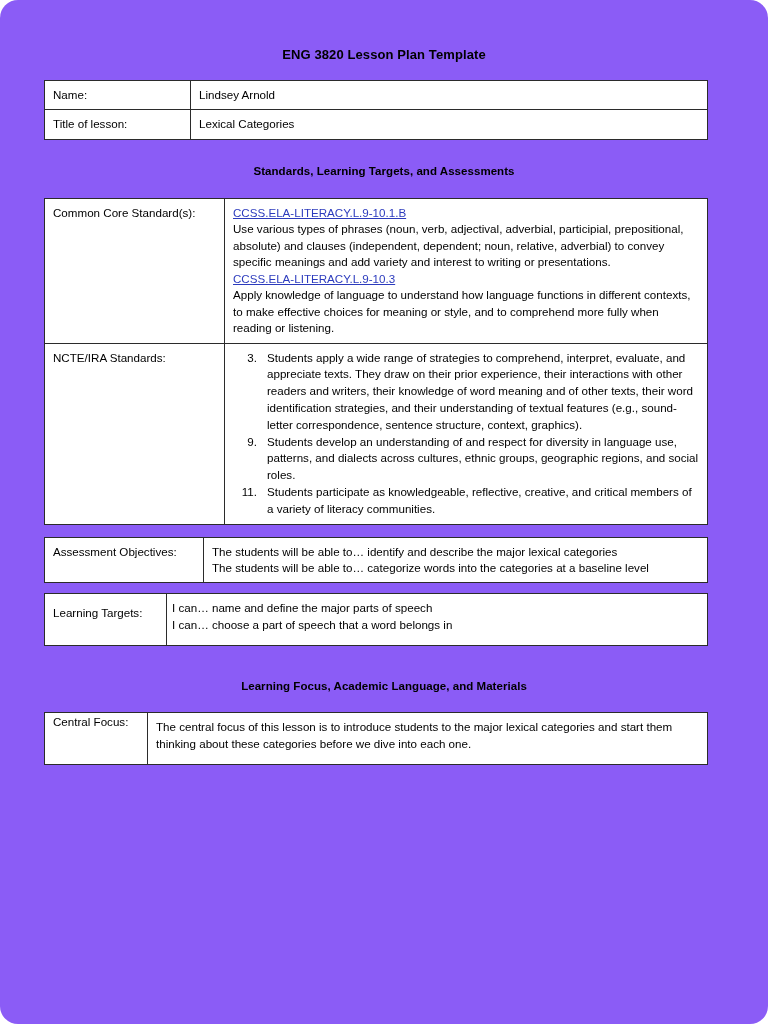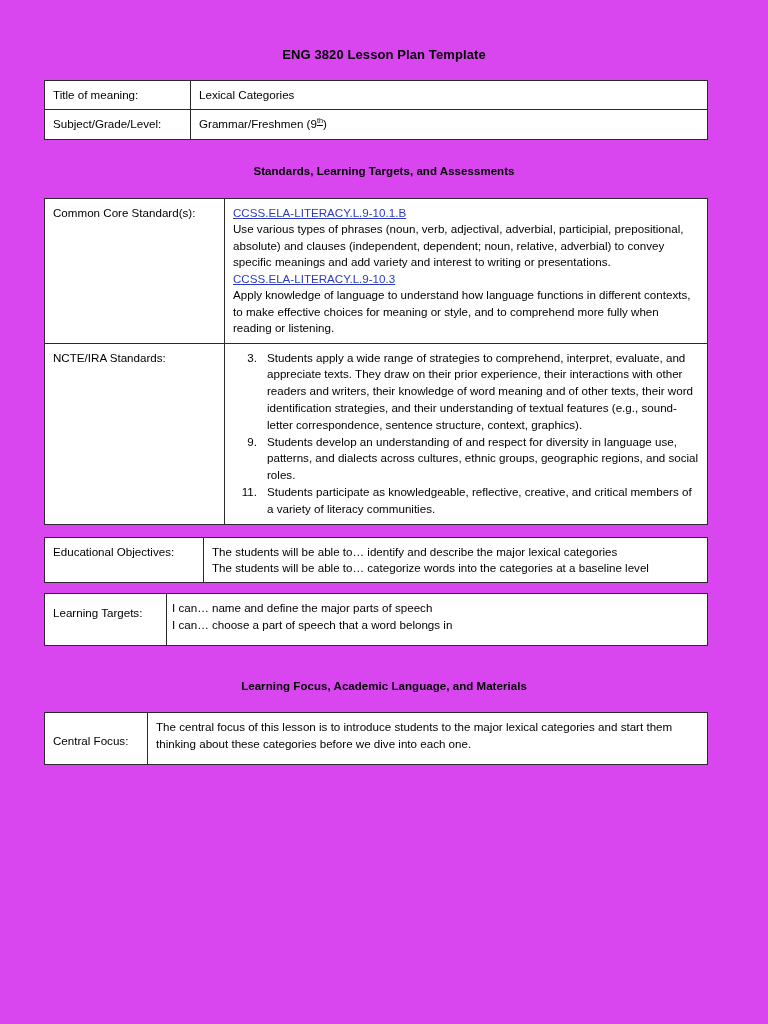--- a/index.html
+++ b/index.html
@@ -13,21 +13,22 @@
     font-family: "Liberation Sans", sans-serif;
     color: #000000;
     -webkit-font-smoothing: antialiased;
   }
   .page {
     position: relative;
     width: 768px;
     height: 1024px;
     box-sizing: border-box;
     padding: 0 44px;
-    background: #d946ef;
+    background: #8b5cf6;
+    border-radius: 18px;
   }
   .doc-title {
     text-align: center;
     font-size: 13px;
     font-weight: bold;
     letter-spacing: 0.1px;
     margin: 0;
     padding-top: 47px;
     padding-bottom: 0;
   }
@@ -105,26 +106,26 @@
 
   <div class="gap-18"></div>
 
   <table class="tbl">
     <colgroup>
         <col style="width:146px">
         <col style="width:517px">
       </colgroup>
     <tbody>
       <tr>
-        <td class="label">Title of meaning:</td>
+        <td class="label">Name:</td>
+        <td>Lindsey Arnold</td>
+      </tr>
+      <tr>
+        <td class="label">Title of lesson:</td>
         <td>Lexical Categories</td>
-      </tr>
-      <tr>
-        <td class="label">Subject/Grade/Level:</td>
-        <td><span class="nowrap"><span>Grammar/Freshmen (9</span><sup class="ordinal">th</sup><span>)</span></span></td>
       </tr>
     </tbody>
   </table>
 
   <div class="gap-13"></div>
 
   <div class="section-heading">Standards, Learning Targets, and Assessments</div>
 
   <div class="gap-9"></div>
 
@@ -158,21 +159,21 @@
 
   <div class="gap-12"></div>
 
   <table class="tbl">
     <colgroup>
         <col style="width:159px">
         <col style="width:504px">
       </colgroup>
     <tbody>
       <tr>
-        <td class="label">Educational Objectives:</td>
+        <td class="label">Assessment Objectives:</td>
         <td>
           <span class="body-line">The students will be able to… identify and describe the major lexical categories</span>
           <span class="body-line">The students will be able to… categorize words into the categories at a baseline level</span>
         </td>
       </tr>
     </tbody>
   </table>
 
   <div class="gap-10"></div>
 
@@ -201,19 +202,19 @@
 
   <div class="gap-8"></div>
 
   <table class="tbl">
     <colgroup>
         <col style="width:103px">
         <col style="width:560px">
       </colgroup>
     <tbody>
       <tr>
-        <td class="label" style="padding-top:20px">Central Focus:</td>
+        <td class="label" style="padding-top:1px">Central Focus:</td>
         <td style="padding-top:6px;padding-bottom:12px">The central focus of this lesson is to introduce students to the major lexical categories and start them thinking about these categories before we dive into each one.</td>
       </tr>
     </tbody>
   </table>
 
 </div>
 
 </body></html>

